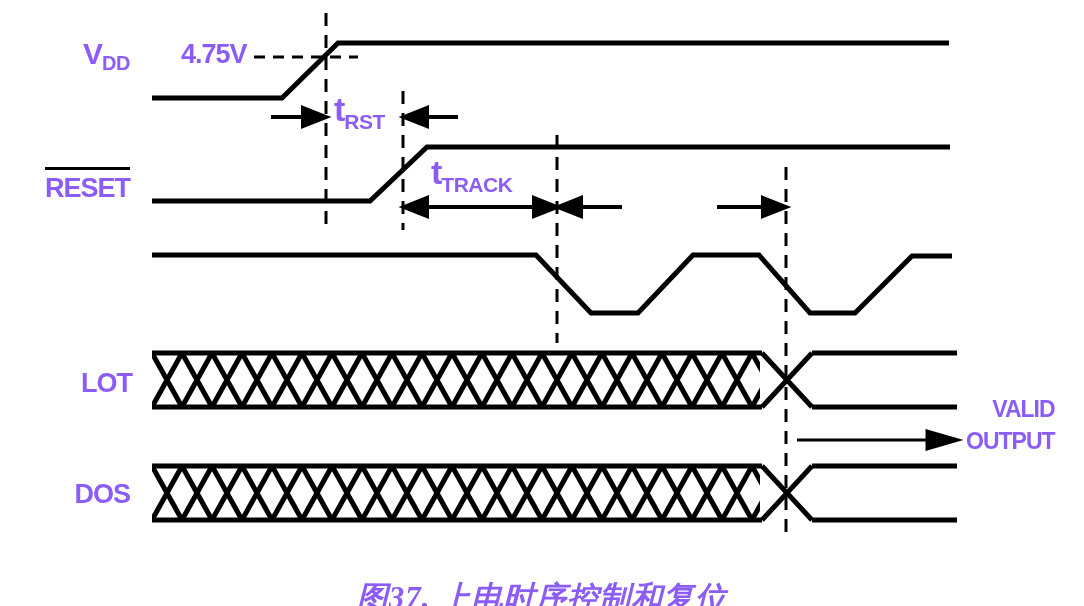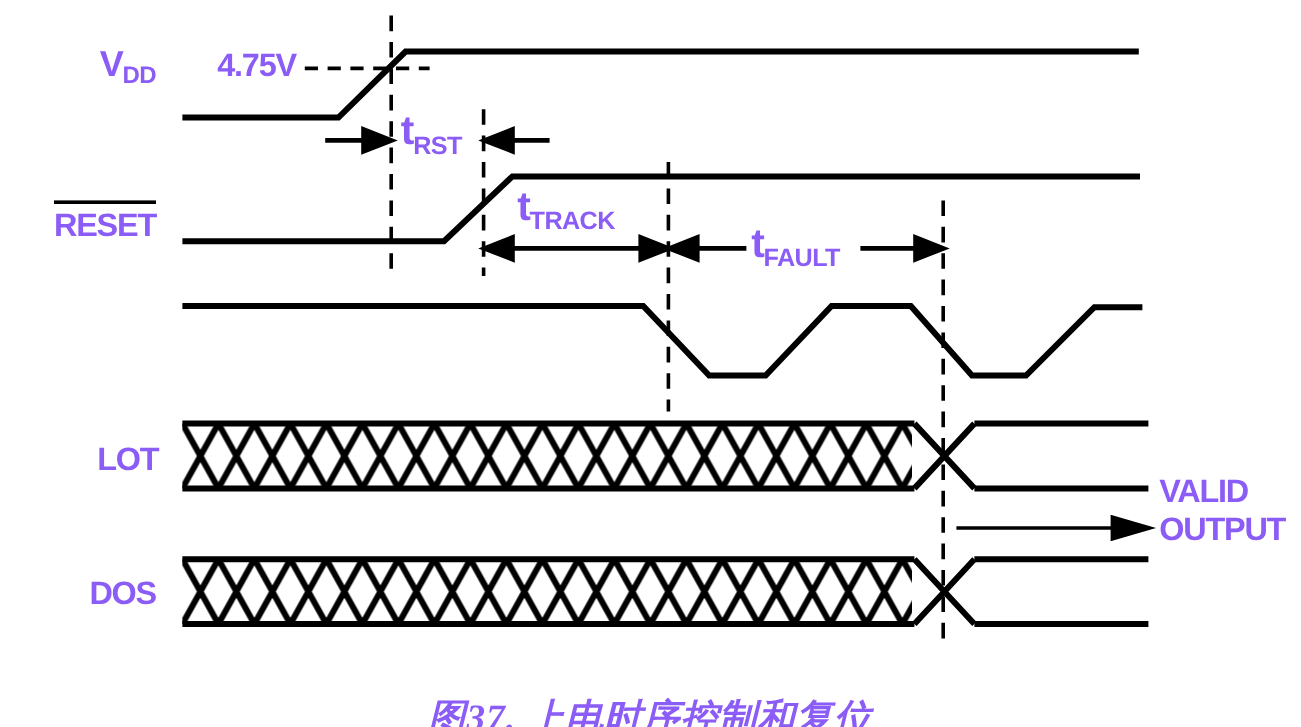--- a/index.html
+++ b/index.html
@@ -14,21 +14,21 @@
   }
   .sig { text-align:right; }
   .overline { border-top:3px solid #000; padding-top:3px; }
   .vddmain { font-size:30px; }
   .subsc { font-size:20px; vertical-align:-6px; letter-spacing:-0.5px; }
   .tlab { position:absolute; white-space:nowrap; line-height:1; font-weight:bold;text-align:center; }
   .tbase { font-size:34px; font-weight:bold; letter-spacing:-1px; }
   .tsub { font-size:21px; font-weight:bold; vertical-align:-8px; letter-spacing:-0.5px; }
   .outblock {
     position:absolute; left:966px; top:393px; font-weight:bold;
-    font-size:27px; line-height:32px; letter-spacing:-1px;
+    font-size:23px; line-height:32px; letter-spacing:-1px;text-align:right;
   }
   .caption {
     position:absolute; left:0; top:549px; width:100%; text-align:center;
     font-family:"Liberation Serif", serif; font-style:italic; font-weight:bold;
     font-size:31px; letter-spacing:1px;margin-top:28px;
   }
 </style>
 </head>
 <body>
 
@@ -107,21 +107,20 @@
   <div class="lbl sig" style="right:952px; top:370px;">LOT</div>
 
   <div class="lbl sig" style="right:954px; top:481px;margin-left:32px;">DOS</div>
 
   <div class="lbl" style="left:181px; top:41px;">4.75V</div>
 
   <div class="tlab" style="left:334px; top:92px;"><span class="tbase">t</span><span class="tsub">RST</span></div>
 
   <div class="tlab" style="left:431px; top:155px;"><span class="tbase">t</span><span class="tsub">TRACK</span></div>
 
-  <div class="tlab" style="left:626px; top:186px;"><span class="tbase">t</span><span class="tsub">FAULT</span></div>
 
   <div class="outblock">
     <div>VALID</div>
     <div>OUTPUT</div>
   </div>
 
   <div class="caption">图37. 上电时序控制和复位</div>
 
 </div>
 

